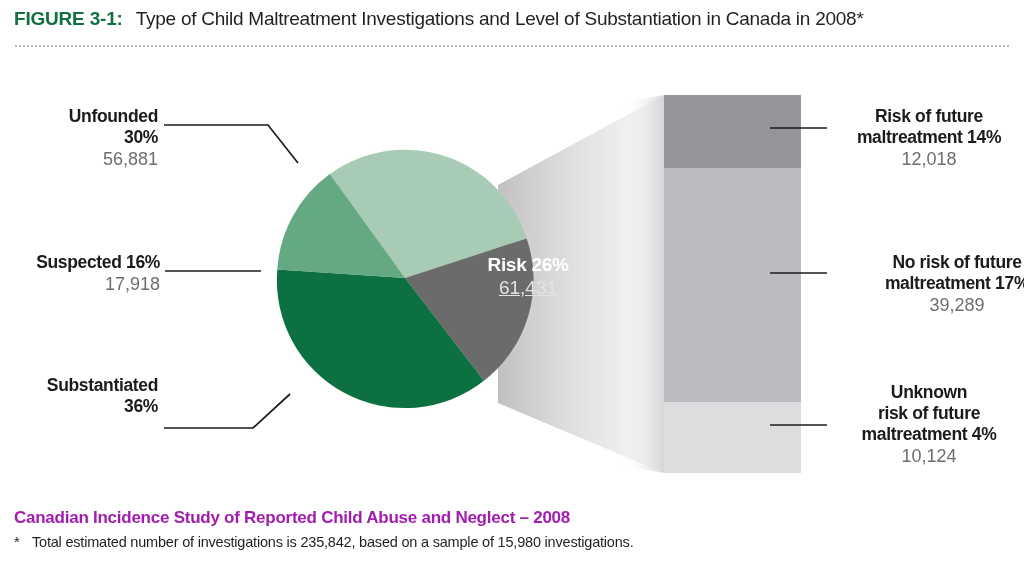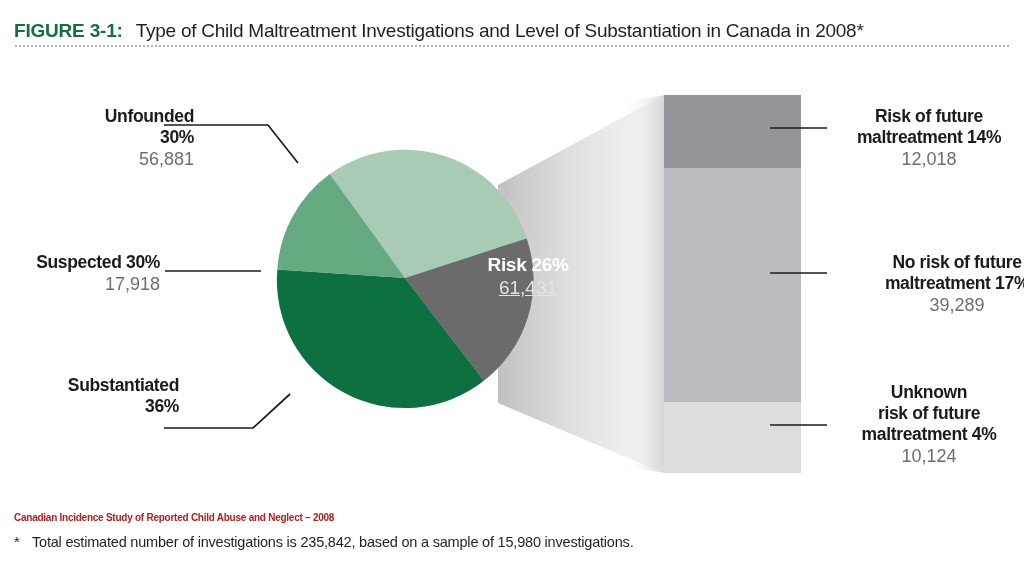--- a/index.html
+++ b/index.html
@@ -7,21 +7,21 @@
     width:1024px;height:571px;
     background:#ffffff;
     font-family:"Liberation Sans", sans-serif;
     overflow:hidden;
     position:relative;
     -webkit-font-smoothing:antialiased;
   }
   .figure{position:absolute;inset:0;}
 
   
-  .header{position:absolute;left:14px;top:20px;width:996px;height:30px;
+  .header{position:absolute;left:14px;top:8px;width:996px;height:30px;
           display:flex;align-items:baseline;white-space:nowrap;}
   .fig-num{font-size:19px;font-weight:bold;color:#10703f;letter-spacing:-0.2px;}
   .fig-title{font-size:19px;color:#231f20;margin-left:13px;letter-spacing:-0.25px;}
   .rule{position:absolute;left:14px;top:45px;width:996px;height:2px;
         background-image:radial-gradient(circle, #b4b4b4 0.8px, transparent 0.9px);
         background-size:4px 2px;background-repeat:repeat-x;}
 
   
   .plot{position:absolute;left:0;top:55px;width:1024px;height:440px;}
 
@@ -32,31 +32,31 @@
   .pie-center .pct{font-size:19px;font-weight:bold;color:#ffffff;letter-spacing:-0.3px;line-height:23px;}
   .pie-center .val{font-size:19px;color:#e2e3e4;letter-spacing:0px;line-height:24px;text-decoration:underline;}
 
   
   .lbl{position:absolute;}
   .lbl .name{font-size:17.5px;font-weight:bold;color:#1b1b1b;line-height:21px;letter-spacing:-0.35px;}
   .lbl .num{font-size:18px;color:#6d6e70;line-height:23px;letter-spacing:0px;}
   .lbl.right-side{text-align:center;}
   .lbl.left-side{text-align:right;}
 
-  #lbl-unfounded{left:0;top:51px;width:158px;margin-left:36px;}
+  #lbl-unfounded{left:0;top:51px;width:158px;}
   #lbl-suspected{left:0;top:197px;width:160px;}
-  #lbl-substantiated{left:0;top:320px;width:158px;padding-left:21px;}
+  #lbl-substantiated{left:0;top:320px;width:158px;}
 
   #lbl-risk-future{left:834px;top:51px;width:190px;}
   #lbl-norisk-future{left:862px;top:197px;width:190px;}
   #lbl-unknown-risk{left:834px;top:327px;width:190px;}
 
   
   .footer{position:absolute;left:14px;top:508px;width:996px;}
-  .footer .src{font-size:10px;font-weight:bold;color:#b91c1c;letter-spacing:-0.25px;line-height:19px;}
+  .footer .src{font-size:17px;font-weight:bold;color:#a21caf;letter-spacing:-0.25px;line-height:19px;}
   .footer .note{font-size:14.5px;color:#231f20;letter-spacing:-0.2px;line-height:19px;
                 margin-top:6px;display:flex;}
   .footer .note .star{width:18px;flex:0 0 18px;}
 </style>
 </head>
 <body>
 
 <div class="figure">
 
   <div class="header">
@@ -128,21 +128,21 @@
       <div class="val">61,431</div>
     </div>
 
     <div class="lbl left-side" id="lbl-unfounded">
       <div class="name">Unfounded</div>
       <div class="name">30%</div>
       <div class="num">56,881</div>
     </div>
 
     <div class="lbl left-side" id="lbl-suspected">
-      <div class="name">Suspected 30%</div>
+      <div class="name">Suspected 16%</div>
       <div class="num">17,918</div>
     </div>
 
     <div class="lbl left-side" id="lbl-substantiated">
       <div class="name">Substantiated</div>
       <div class="name">36%</div>
     </div>
 
     <div class="lbl right-side" id="lbl-risk-future">
       <div class="name">Risk of future</div>

